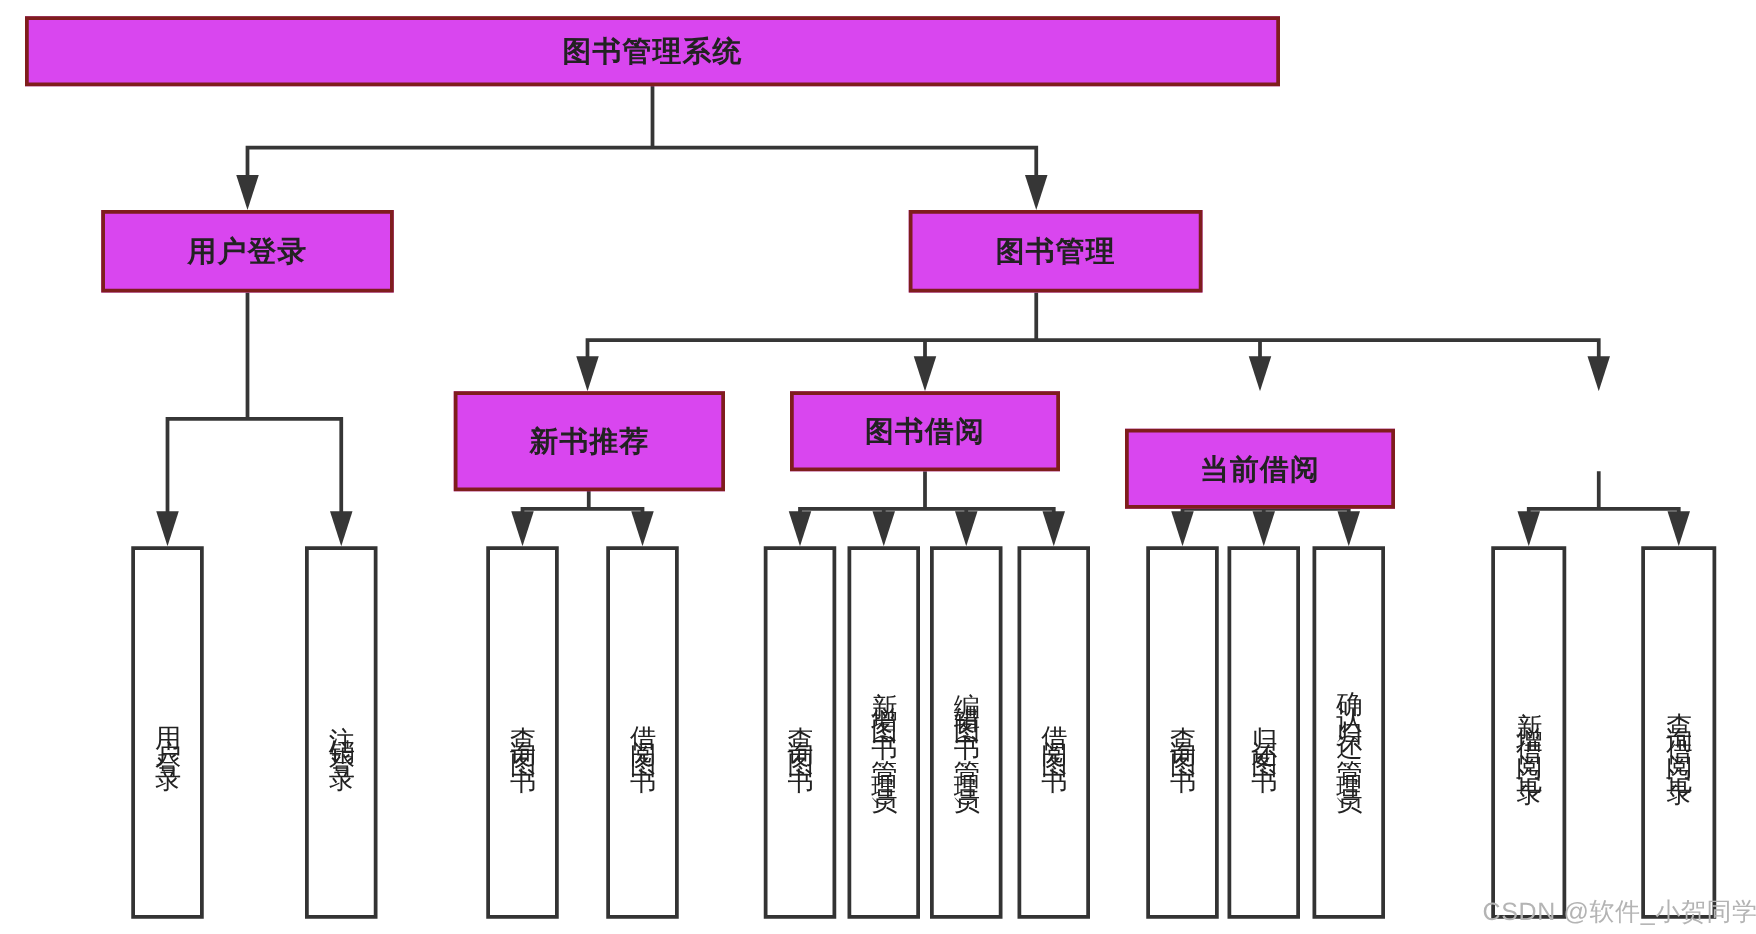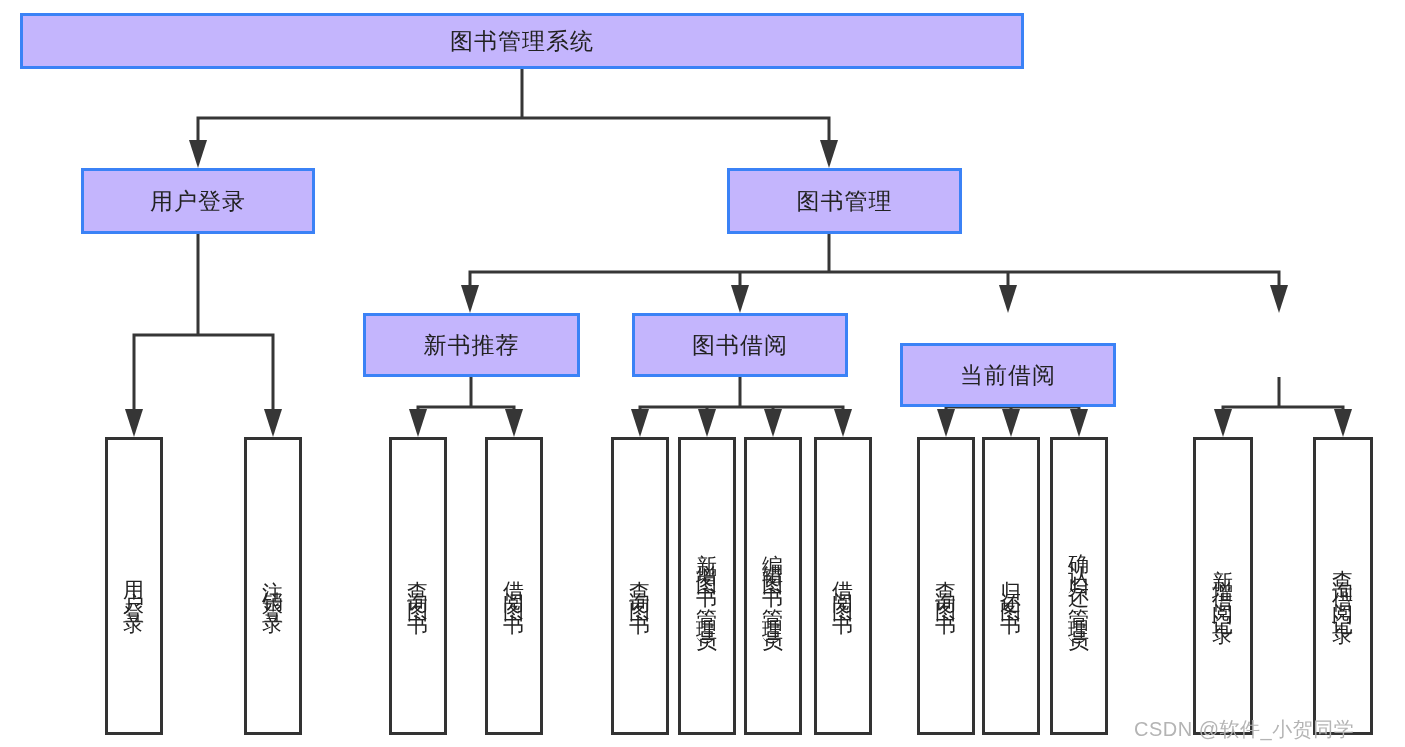--- a/index.html
+++ b/index.html
@@ -8,27 +8,28 @@
     width:1405px;height:747px;
     background:#ffffff;
     font-family:"Liberation Sans",sans-serif;
     color:#222222;
     overflow:hidden;
   }
   svg.connectors{position:absolute;left:0;top:0;pointer-events:none;}
   .box{
     position:absolute;
     box-sizing:border-box;
-    border:3px solid #3b82f6;
-    background:#c4b5fd;
+    border:3px solid #7f1d1d;
+    background:#d946ef;
     display:flex;align-items:center;justify-content:center;
     font-size:23px;
     letter-spacing:1px;
     white-space:nowrap;
     z-index:2;
+    font-weight:bold;
   }
   .leaf{
     position:absolute;
     top:437px;
     width:58px;height:298px;
     box-sizing:border-box;
     border:3px solid #333333;
     background:#ffffff;
     display:flex;align-items:center;justify-content:center;
     z-index:2;
@@ -36,21 +37,21 @@
   .vtext{
     writing-mode:vertical-rl;
     text-orientation:mixed;
     font-size:21px;
     letter-spacing:11px;
     line-height:1.1;
     white-space:nowrap;
   }
   .watermark{
     position:absolute;
-    left:1134px;top:716px;
+    left:1186px;top:716px;
     font-size:20px;
     color:#b4b4b4;
     letter-spacing:0.5px;
     z-index:5;
     white-space:nowrap;
   }
 </style>
 </head>
 <body>
 
@@ -101,21 +102,21 @@
       <polygon points="1214,409 1232,409 1223,437"></polygon>
       <polygon points="1334,409 1352,409 1343,437"></polygon>
     </g>
   </svg>
 
   <div class="box" style="left:20px;top:13px;width:1004px;height:56px;">图书管理系统</div>
 
   <div class="box" style="left:81px;top:168px;width:234px;height:66px;">用户登录</div>
   <div class="box" style="left:711px;top:168px;width:235px;height:66px;margin-left:16px;">图书管理</div>
 
-  <div class="box" style="left:363px;top:313px;width:217px;height:64px;">新书推荐</div>
+  <div class="box" style="left:363px;top:313px;width:217px;height:80px;">新书推荐</div>
   <div class="box" style="left:632px;top:313px;width:216px;height:64px;text-align:right;">图书借阅</div>
   <div class="box" style="left:900px;top:313px;width:216px;height:64px;margin-top:30px;">当前借阅</div>
 
   <div class="leaf" style="left:105px;">
     <span class="vtext">用户登录</span>
   </div>
   <div class="leaf" style="left:244px;">
     <span class="vtext">注销登录</span>
   </div>
 

